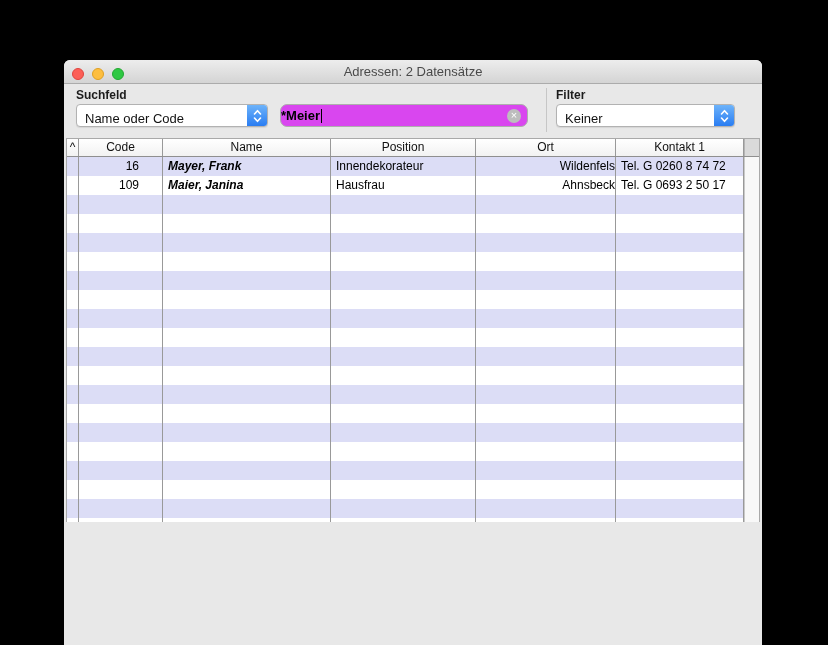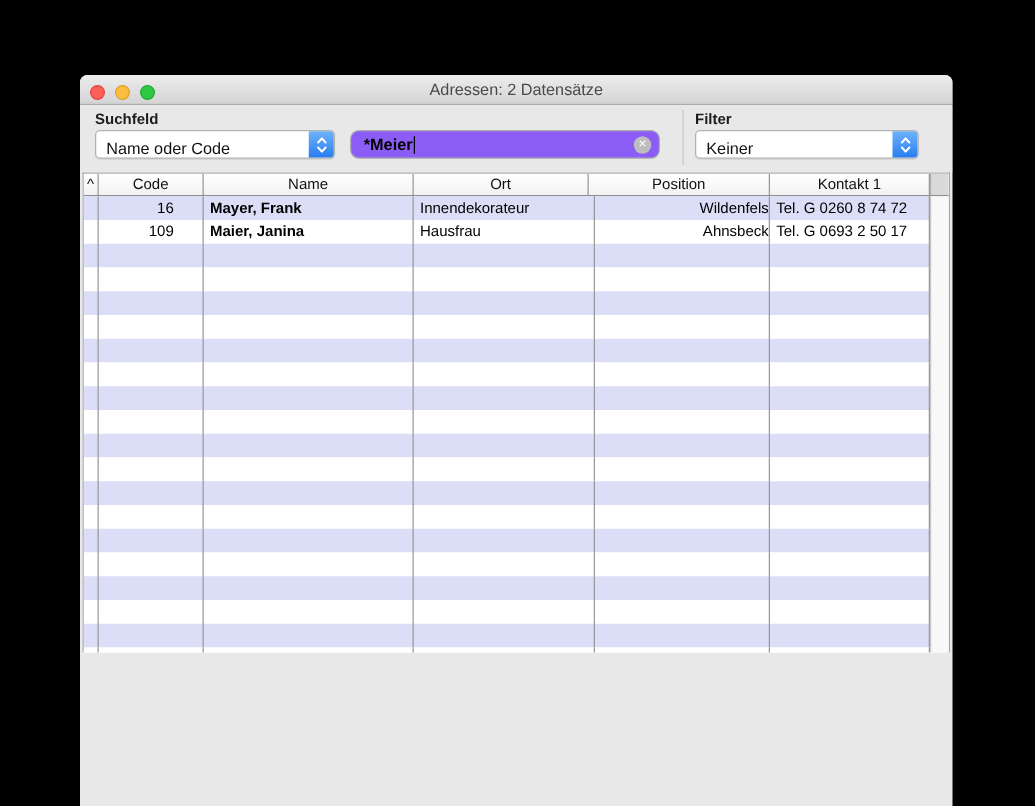--- a/index.html
+++ b/index.html
@@ -27,22 +27,22 @@
   .lbl-filter { left:492px; }
   .popup { position:absolute; top:19px; height:23px; background:#fff;
            border:1px solid #b2b2b2; border-radius:4px; display:flex; align-items:flex-end;
            box-shadow:0 1px 1px rgba(0,0,0,.08); cursor:default; }
   .popup .ptext { flex:1; font-size:13px; color:#111; padding-left:8px; white-space:nowrap; overflow:hidden; }
   .popup .stepper { width:20px; height:21px; margin:0; border-radius:0 3px 3px 0;
            background:linear-gradient(#6db3fa,#2a7df2); display:flex; align-items:center; justify-content:center; }
   .popup1 { left:12px; width:192px; }
   .popup2 { left:492px; width:179px; }
   .searchfield { position:absolute; left:216px; top:19px; width:248px; height:23px;
-           background:#8b5cf6; border:1px solid #aeaeae; border-radius:7px;
-           display:flex; align-items:center; padding:0 6px 0 10px; }
+           background:#d946ef; border:1px solid #aeaeae; border-radius:7px;
+           display:flex; align-items:center; padding:0 6px 0 0; }
   .searchfield .stext { font-size:13px; font-weight:bold; color:#000; }
   .searchfield .caret { width:1px; height:14px; background:#000; margin-left:1px; }
   .clearbtn { margin-left:auto; width:14px; height:14px; border-radius:50%; background:#bdbdbd;
            color:#fff; font-size:11px; line-height:13px; text-align:center; cursor:pointer; }
   .vsep { position:absolute; left:482px; top:3px; width:1px; height:44px; background:#c6c6c6; }
 
   
   .tablewrap { position:absolute; left:2px; right:2px; top:78px; height:384px;
                background:#fff; border:1px solid #a9a9a9; border-bottom:none; overflow:hidden; }
   .thead { display:flex; height:18px; background:linear-gradient(#ffffff,#f2f2f2);
@@ -55,21 +55,21 @@
   .c-pos    { width:145px; }
   .c-ort    { width:140px;text-align:right; }
   .c-kon    { flex:1; }
   .tbody { position:absolute; left:0; right:15px; top:18px; bottom:0; }
   .trow { display:flex; height:19px; }
   .trow:nth-child(odd) { background:#dcddf6; }
   .trow:nth-child(even){ background:#fff; }
   .trow .cell { border-right:1px solid #999; font-size:12px; line-height:19px;
                 color:#000; white-space:nowrap; overflow:hidden; }
   .cell.c-code { text-align:right; padding-right:23px; }
-  .cell.c-name { font-weight:bold; padding-left:5px; }
+  .cell.c-name { font-weight:bold; padding-left:5px;font-style:italic; }
   .cell.c-pos, .cell.c-ort, .cell.c-kon { padding-left:5px; }
   .scrolltrack { position:absolute; right:0; top:18px; bottom:0; width:15px;
                  background:#f8f8f8; border-left:1px solid #c9c9c9; }
 
   
   .footer { position:absolute; left:0; right:0; bottom:0; height:53px; background:#e6e6e6; }
   .fbtn { position:absolute; cursor:pointer; }
   .fbtn.disabled { opacity:.95; }
   .fsep { position:absolute; left:158px; top:7px; width:1px; height:36px; background:#b3b3b3; }
   .grip { position:absolute; right:2px; bottom:2px; width:25px; height:21px; background:#fdfdfd; }
@@ -116,22 +116,22 @@
             </svg>
         </span>
       </div>
     </div>
 
     <div class="tablewrap">
       <div class="thead">
         <div class="hc c-marker">^</div>
         <div class="hc c-code">Code</div>
         <div class="hc c-name">Name</div>
+        <div class="hc c-pos">Position</div>
         <div class="hc c-ort">Ort</div>
-        <div class="hc c-pos">Position</div>
         <div class="hc c-kon">Kontakt 1</div>
         <div class="hc hcorner"></div>
       </div>
 
       <div class="tbody">
         <div class="trow">
           <div class="cell c-marker"></div>
           <div class="cell c-code">16</div>
           <div class="cell c-name">Mayer, Frank</div>
           <div class="cell c-pos">Innendekorateur</div>

